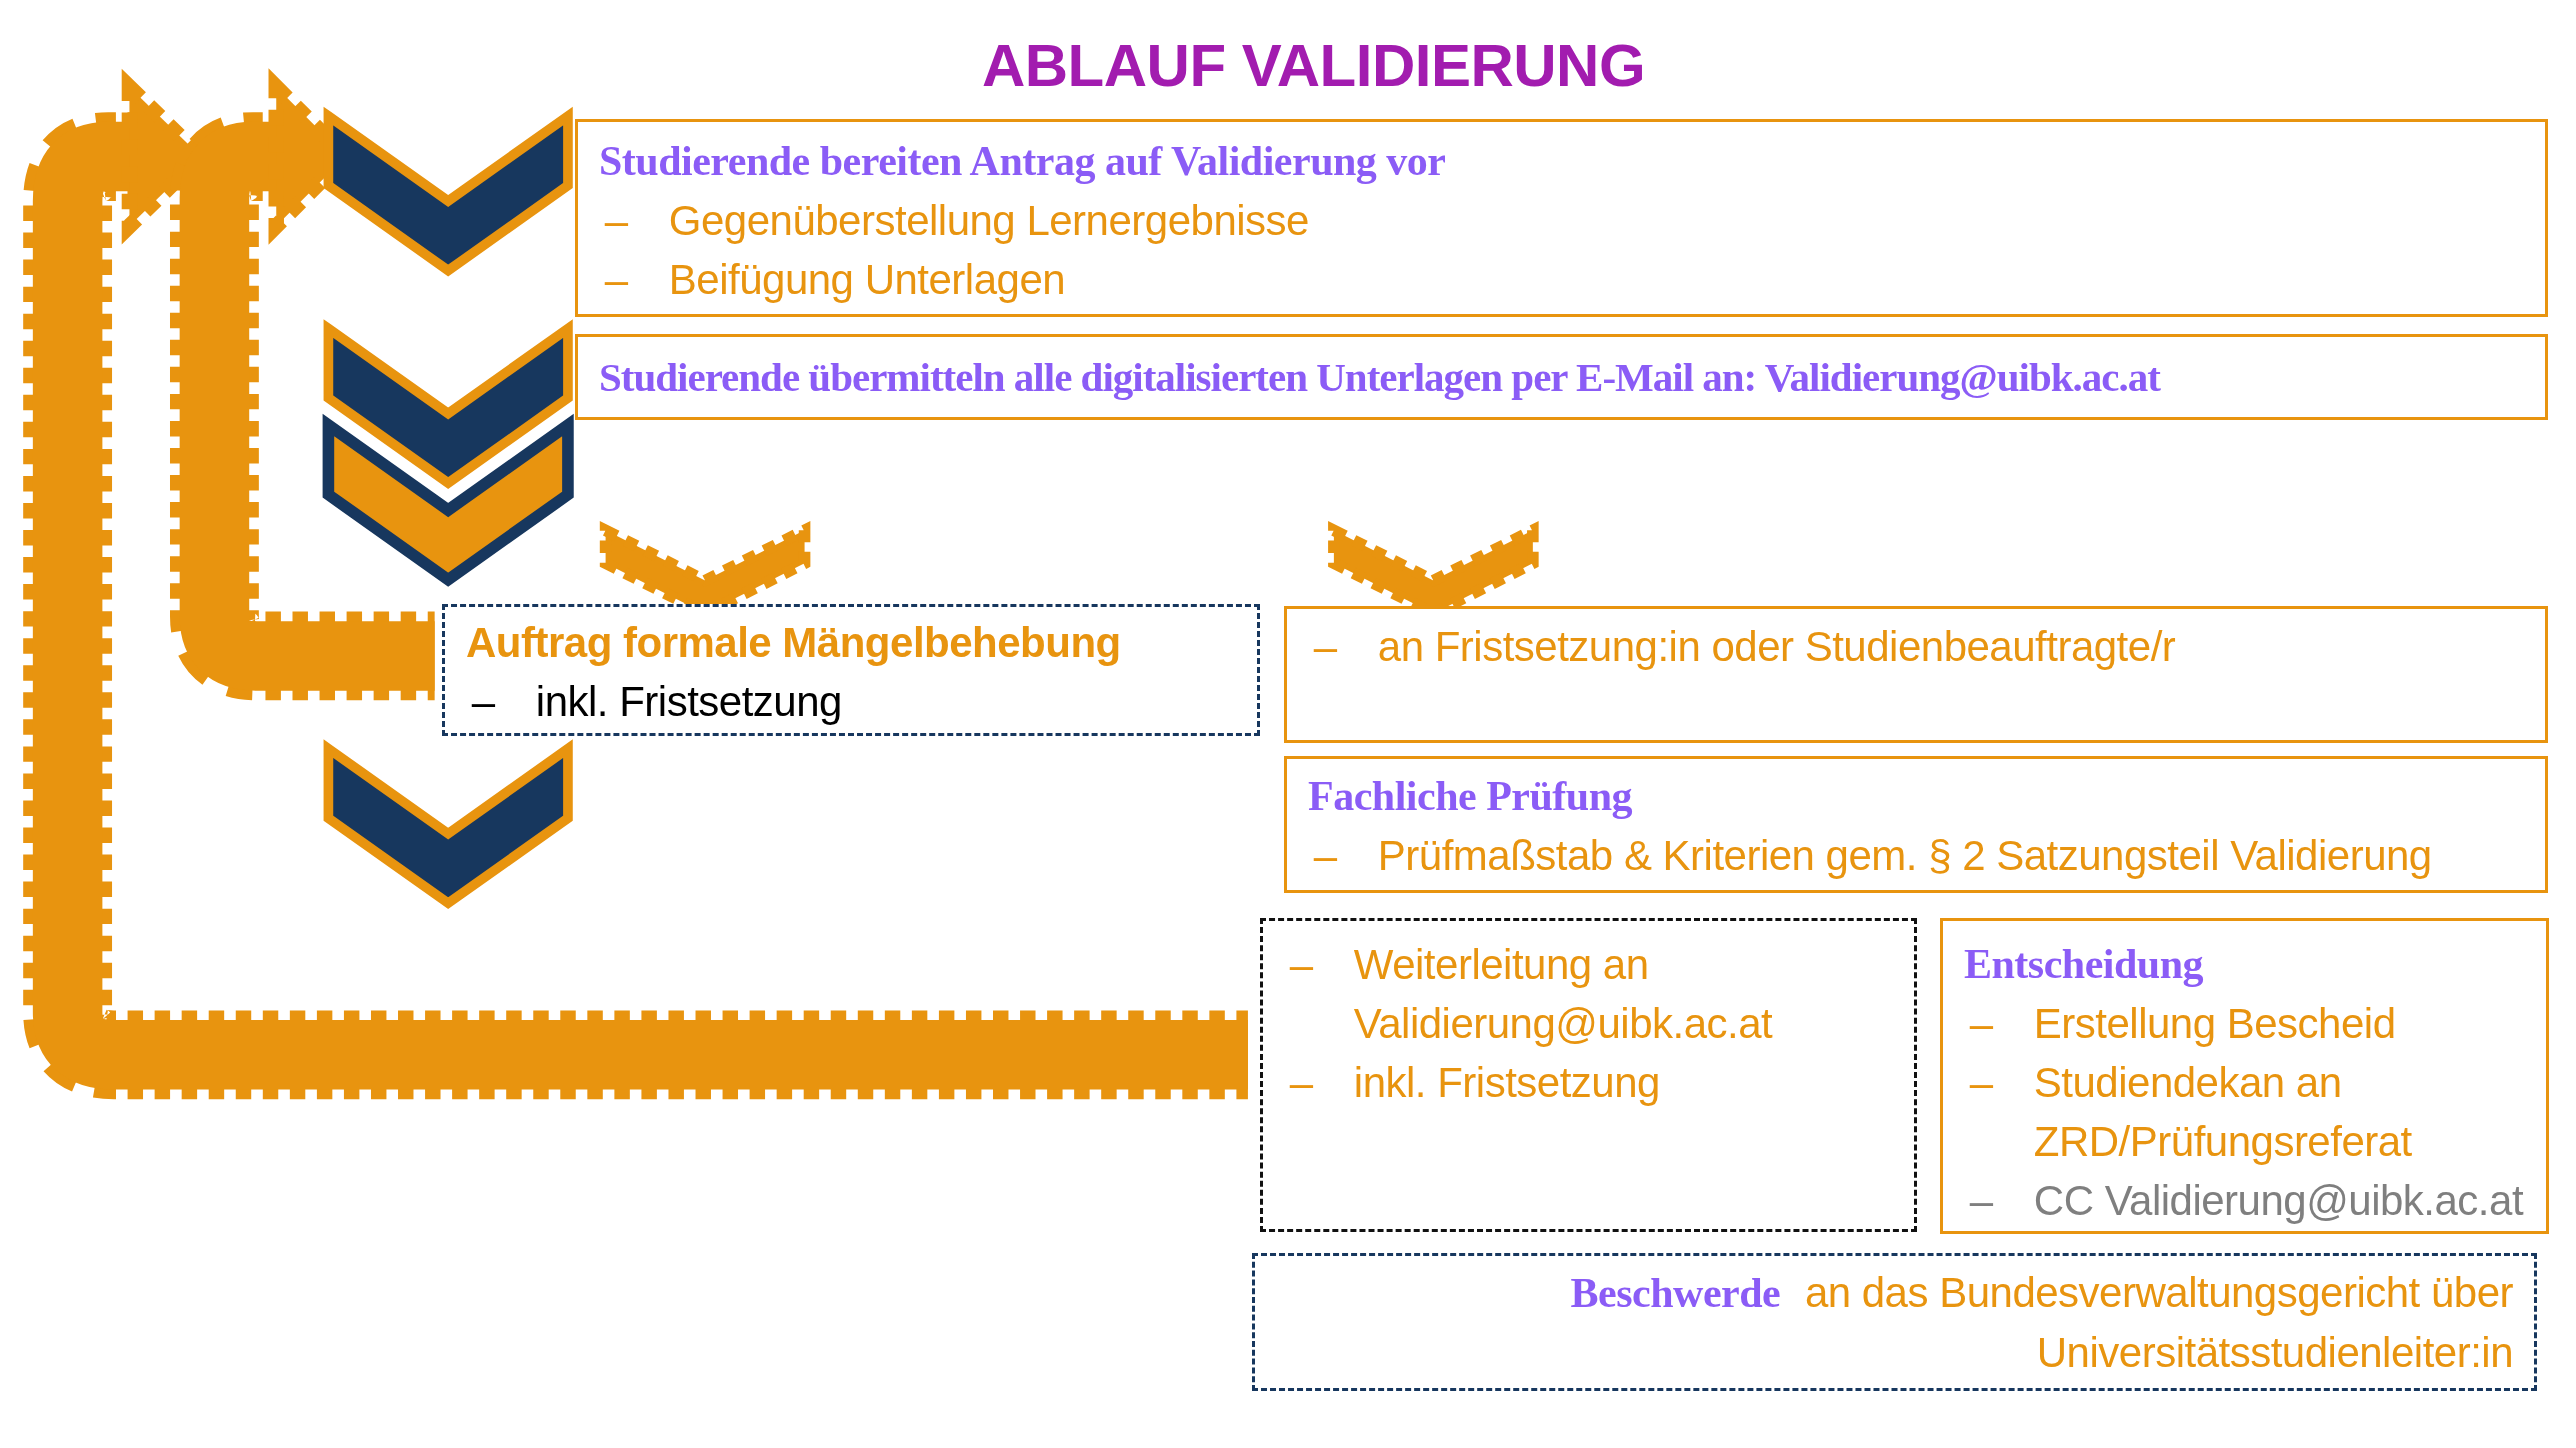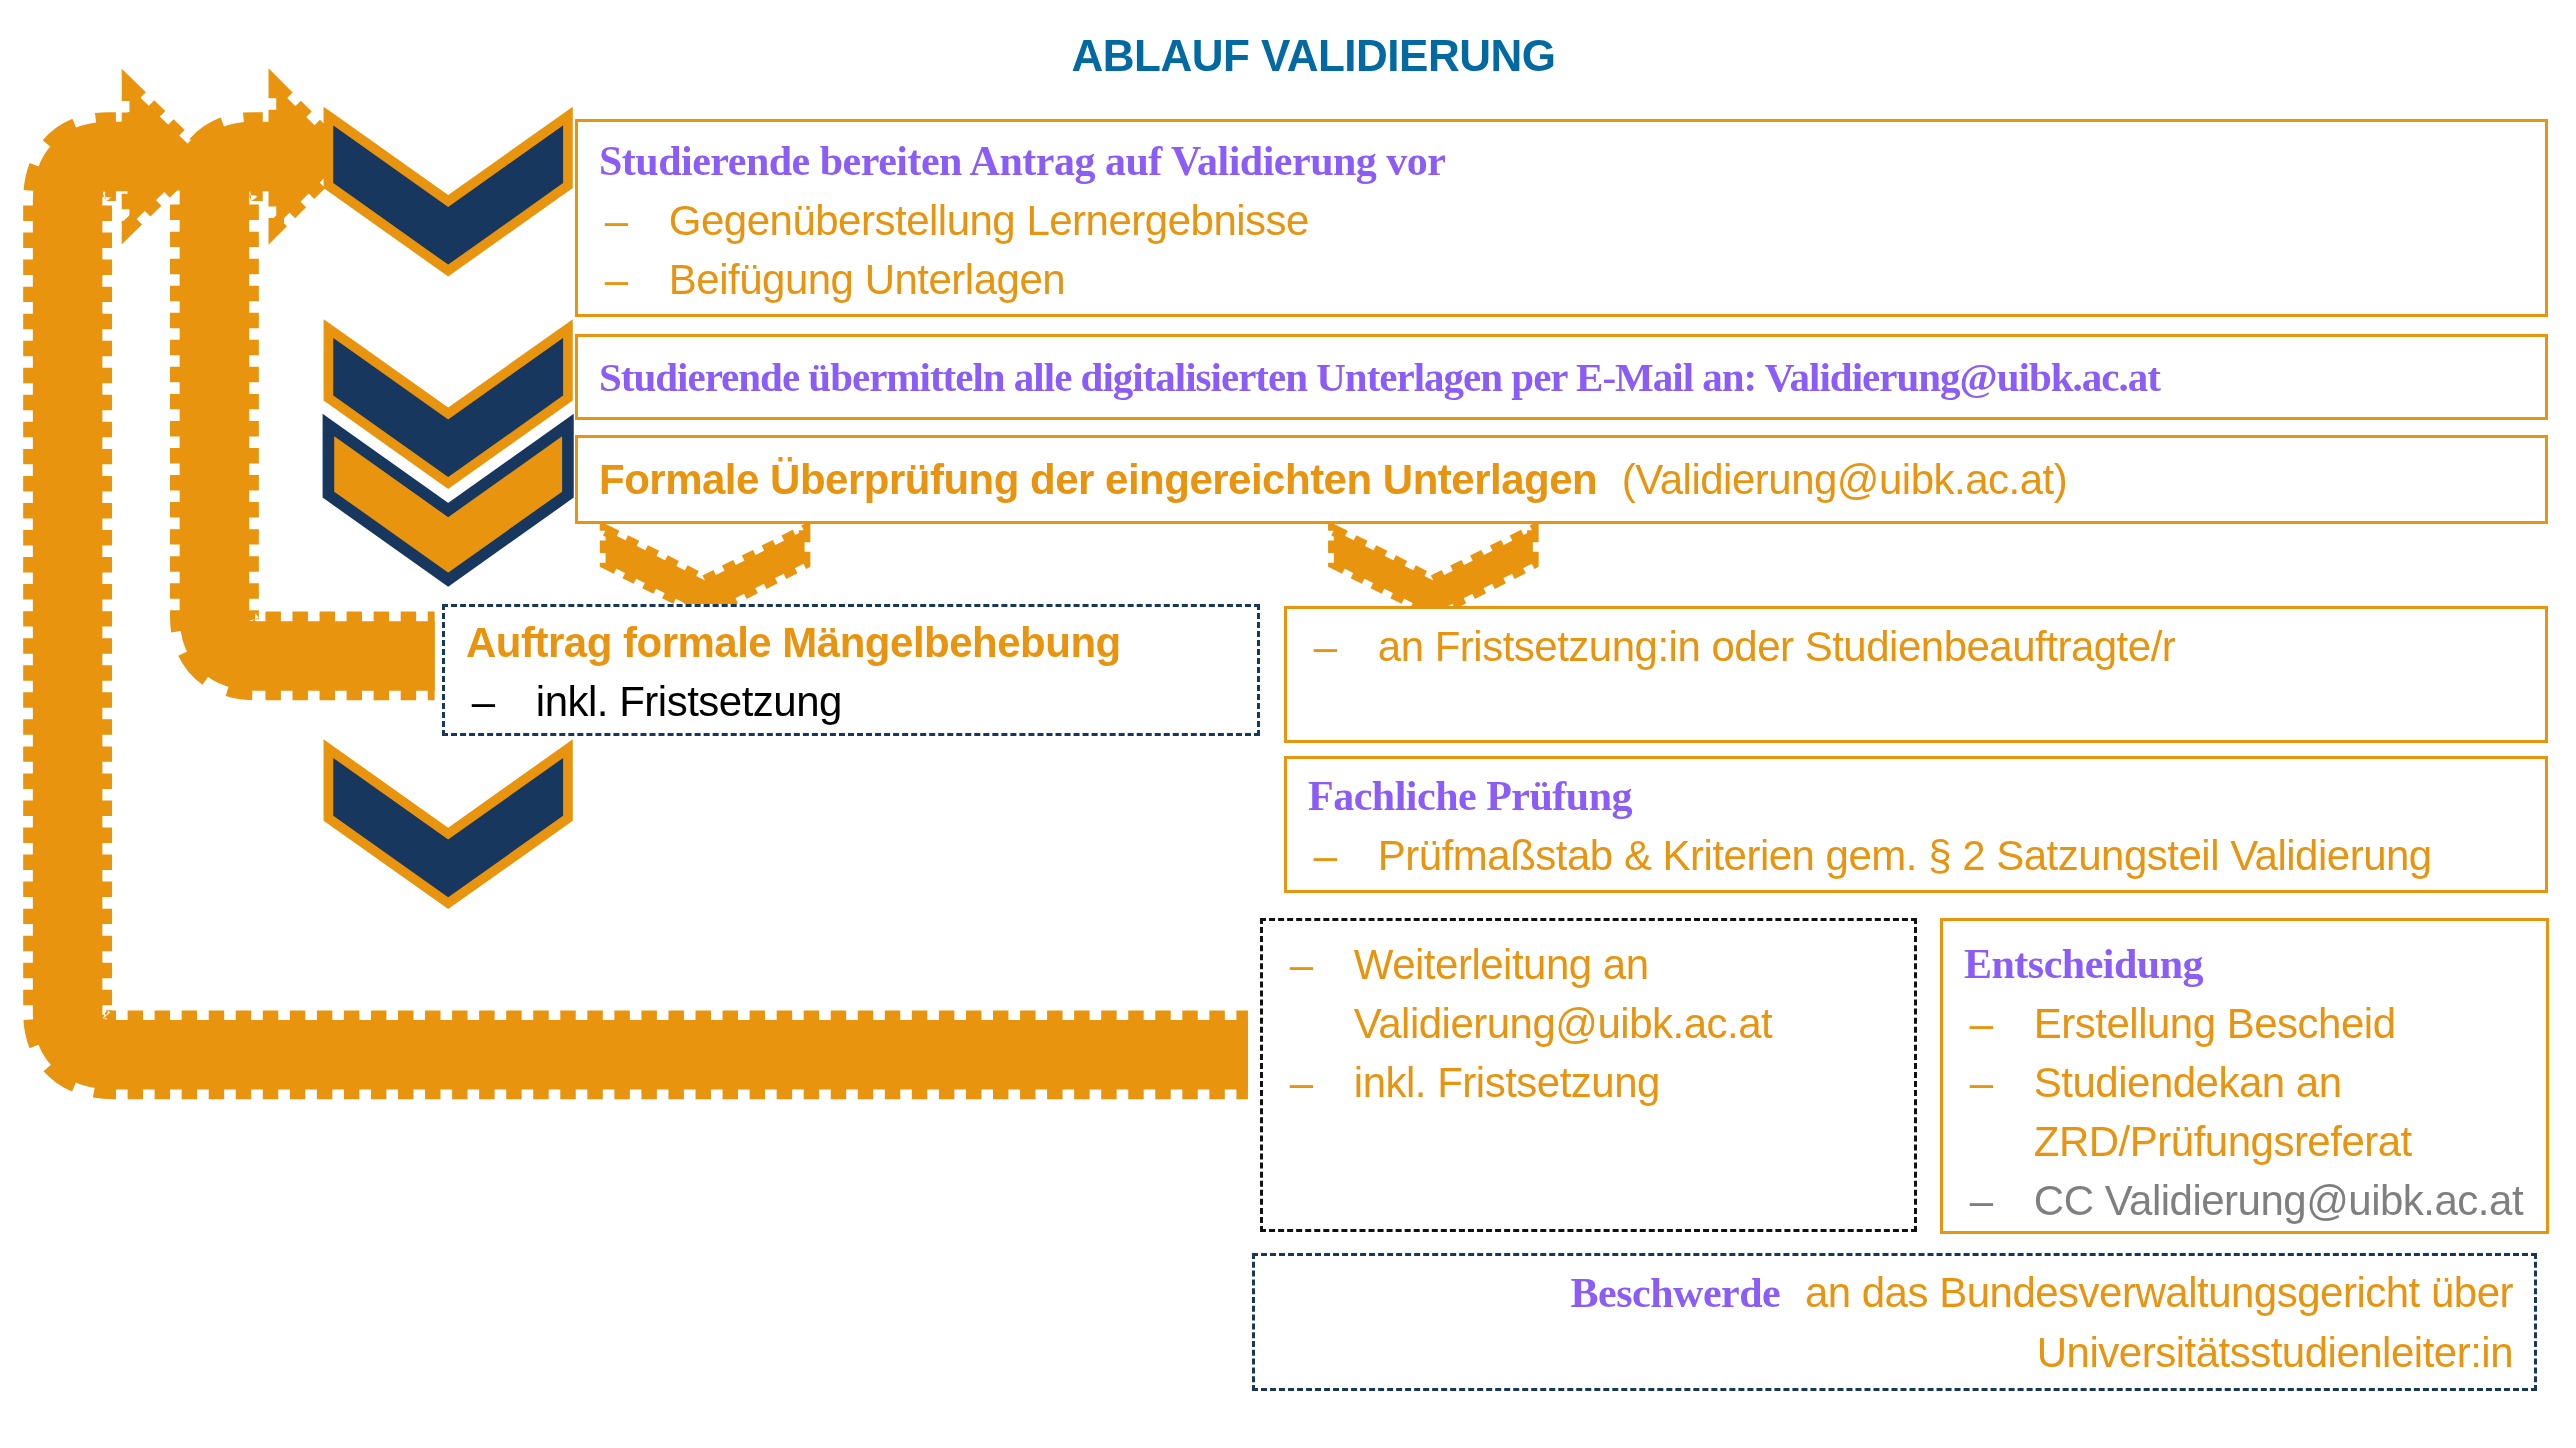--- a/index.html
+++ b/index.html
@@ -13,21 +13,21 @@
   #shapes{position:absolute;left:0;top:0;z-index:1;}
   .navy{color:#8b5cf6;font-family:Liberation Serif, serif;}
   .orange{color:#E8940F;}
   .gray{color:#7F7F7F;}
   .black{color:#000000;}
   .b{font-weight:bold;}
 
   .page-title{
     position:absolute;left:676px;top:31px;width:1275px;
     text-align:center;
-    font-size:44px;font-weight:bold;color:#0369a1;
+    font-size:60px;font-weight:bold;color:#a21caf;
     letter-spacing:-0.5px;
     z-index:2;
   }
 
   .bx{
     position:absolute;
     box-sizing:border-box;
     background:#ffffff;
     font-size:42px;line-height:59px;letter-spacing:-0.5px;
     z-index:2;
@@ -105,26 +105,20 @@
     <div class="bullet orange">
       <span class="dash">–</span>
       <span class="btext">Beifügung Unterlagen</span>
     </div>
   </div>
 
   <div id="box-step2" class="bx solid vcenter">
     <div class="b navy nowrap" style="font-size:41px;letter-spacing:-1px;">Studierende übermitteln alle digitalisierten Unterlagen per E-Mail an: Validierung@uibk.ac.at</div>
   </div>
 
-  <div id="box-step3" class="bx solid vcenter">
-    <div class="nowrap">
-      <span class="b orange">Formale Überprüfung der eingereichten Unterlagen</span>
-      <span class="orange gap">(Validierung@uibk.ac.at)</span>
-    </div>
-  </div>
 
   <div id="box-formale" class="bx dash-navy">
     <div class="b orange nowrap">Auftrag formale Mängelbehebung</div>
     <div class="bullet black">
       <span class="dash">–</span>
       <span class="btext">inkl. Fristsetzung</span>
     </div>
   </div>
 
   <div id="box-weiterleitung" class="bx solid">

